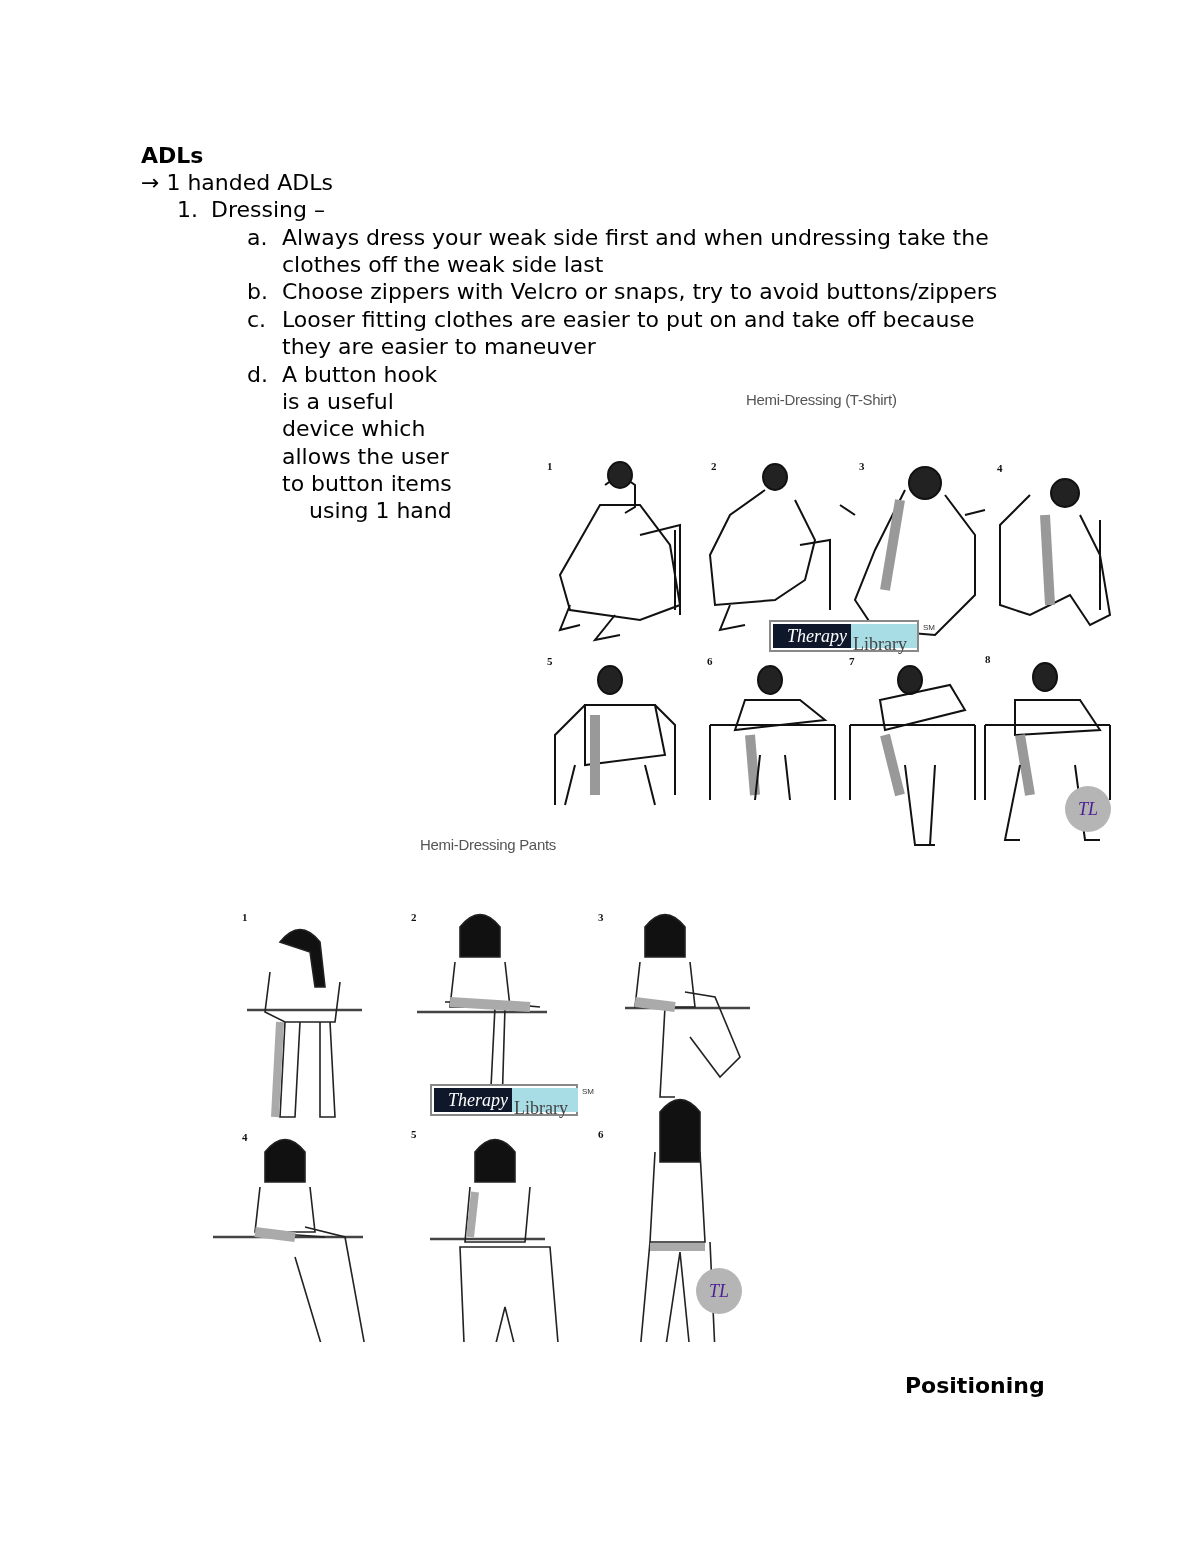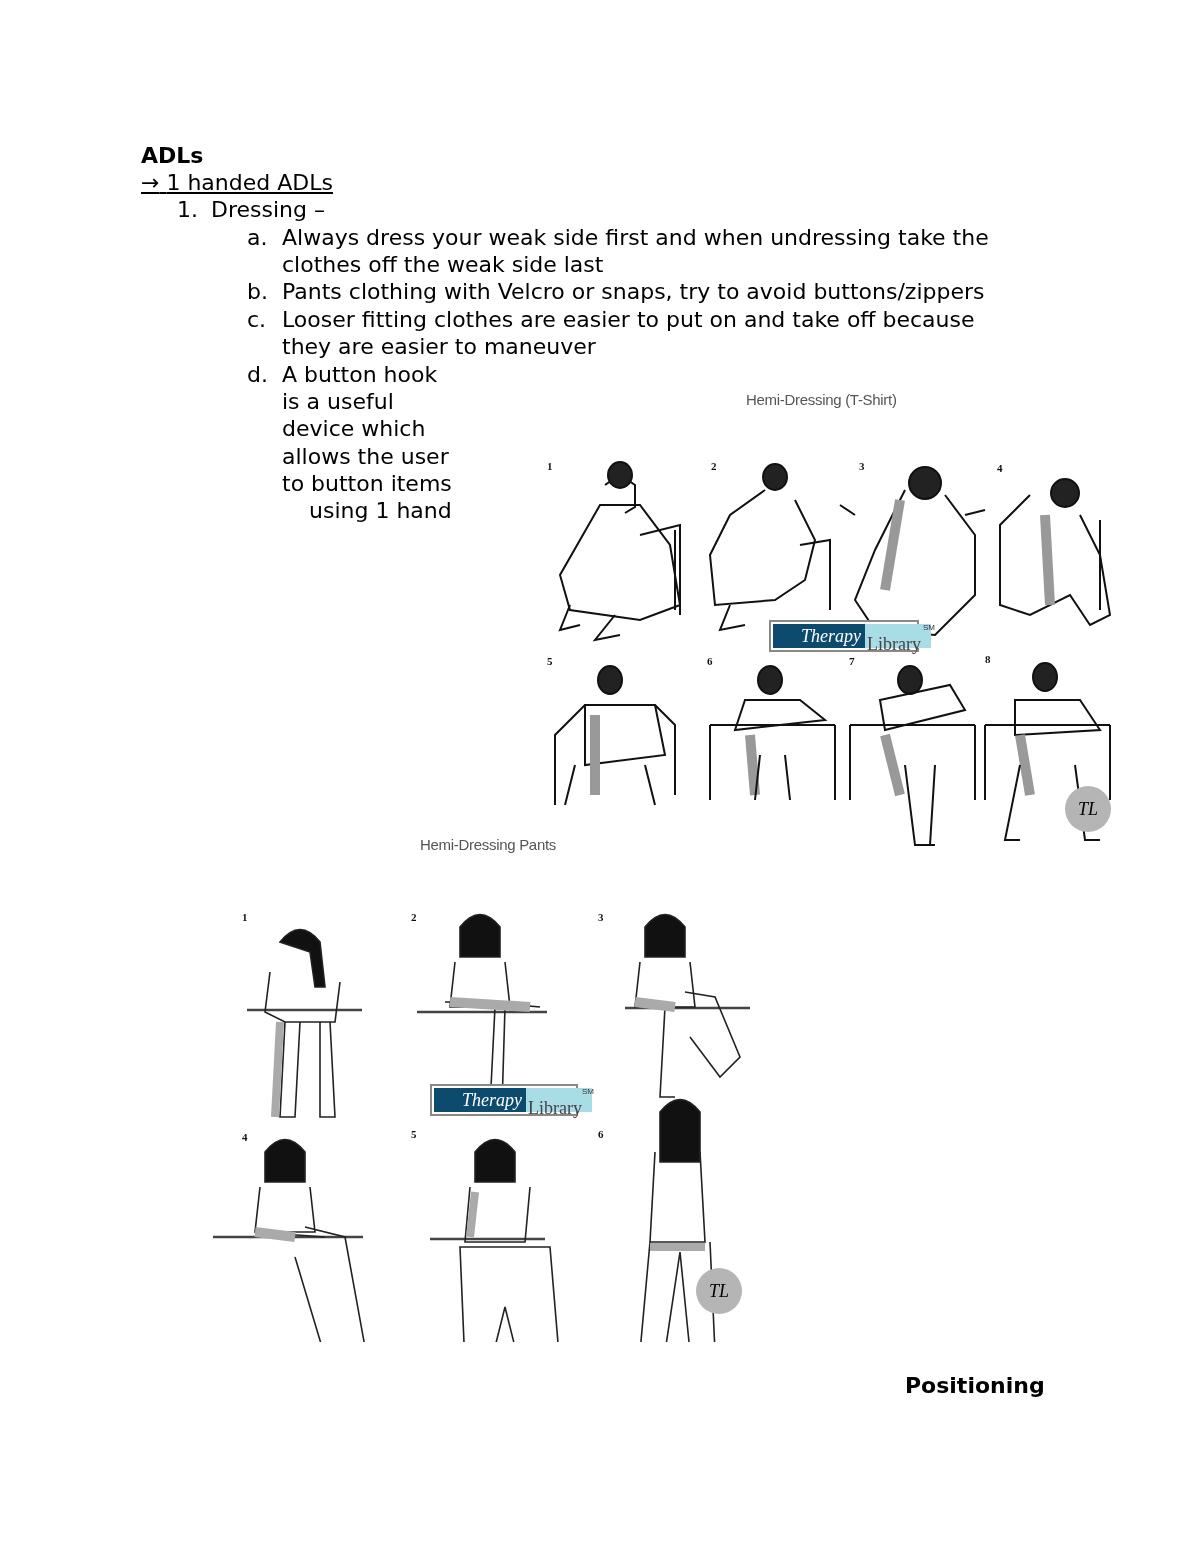--- a/index.html
+++ b/index.html
@@ -4,45 +4,45 @@
 <style>
   html, body { margin:0; padding:0; background:#ffffff; }
   body { width:1200px; height:1553px; position:relative; overflow:hidden;
          font-family:"DejaVu Sans", sans-serif; color:#000; }
   .abs { position:absolute; }
   .txt { font-size:22px; line-height:27px; white-space:nowrap; }
   .bold { font-weight:bold; }
   .fig-title { font-family:"Liberation Sans", sans-serif; font-size:15px; color:#555; letter-spacing:-0.3px; }
   .panel-num { font-family:"Liberation Serif", serif; font-size:11px; font-weight:bold; color:#111; }
   .logo { display:flex; border:2px solid #888; height:32px; box-sizing:border-box; background:#fff; padding:2px; }
-  .logo .g { background:#0c4a6e; color:#fff; font-family:"Liberation Serif", serif; font-style:italic; font-size:18px; display:flex; align-items:center; padding:0 4px 0 28px;text-align:center; }
+  .logo .g { background:#0f172a; color:#fff; font-family:"Liberation Serif", serif; font-style:italic; font-size:18px; display:flex; align-items:center; padding:0 4px 0 14px;text-align:center; }
   .logo .b { background:#a8dde6; color:#444; font-family:"Liberation Serif", serif; font-size:18px; display:flex; align-items:center; padding:16px 10px 0 2px; }
   .sm { font-family:"Liberation Sans", sans-serif; font-size:8px; color:#333; }
-  .tl { width:46px; height:46px; border-radius:50%; background:#b5b5b5; color:#000000; font-family:"Liberation Serif", serif; font-style:italic; font-size:18px; display:flex; align-items:center; justify-content:center; }
+  .tl { width:46px; height:46px; border-radius:50%; background:#b5b5b5; color:#4c1d95; font-family:"Liberation Serif", serif; font-style:italic; font-size:18px; display:flex; align-items:center; justify-content:center; }
   svg.fig { position:absolute; }
 </style>
 </head>
 <body>
 
 <div class="abs txt bold" style="left:141px;top:142px;">ADLs</div>
-<div class="abs txt" style="left:141px;top:169px;text-decoration:underline;">
+<div class="abs txt" style="left:141px;top:169px;">
   <span>→</span>
   <span>1 handed ADLs</span>
 </div>
 <div class="abs txt" style="left:177px;top:196px;">
   <span>1.</span>
   <span style="margin-left:6px;">Dressing –</span>
 </div>
 
 <div class="abs txt" style="left:247px;top:224px;">a.</div>
 <div class="abs txt" style="left:282px;top:224px;">Always dress your weak side first and when undressing take the</div>
 <div class="abs txt" style="left:282px;top:251px;">clothes off the weak side last</div>
 
 <div class="abs txt" style="left:247px;top:278px;">b.</div>
-<div class="abs txt" style="left:282px;top:278px;">Pants clothing with Velcro or snaps, try to avoid buttons/zippers</div>
+<div class="abs txt" style="left:282px;top:278px;">Choose zippers with Velcro or snaps, try to avoid buttons/zippers</div>
 
 <div class="abs txt" style="left:247px;top:306px;">c.</div>
 <div class="abs txt" style="left:282px;top:306px;">Looser fitting clothes are easier to put on and take off because</div>
 <div class="abs txt" style="left:282px;top:333px;">they are easier to maneuver</div>
 
 <div class="abs txt" style="left:247px;top:361px;">d.</div>
 <div class="abs txt" style="left:282px;top:361px;">A button hook</div>
 <div class="abs txt" style="left:282px;top:388px;">is a useful</div>
 <div class="abs txt" style="left:282px;top:415px;text-align:center;">device which</div>
 <div class="abs txt" style="left:282px;top:443px;">allows the user</div>

